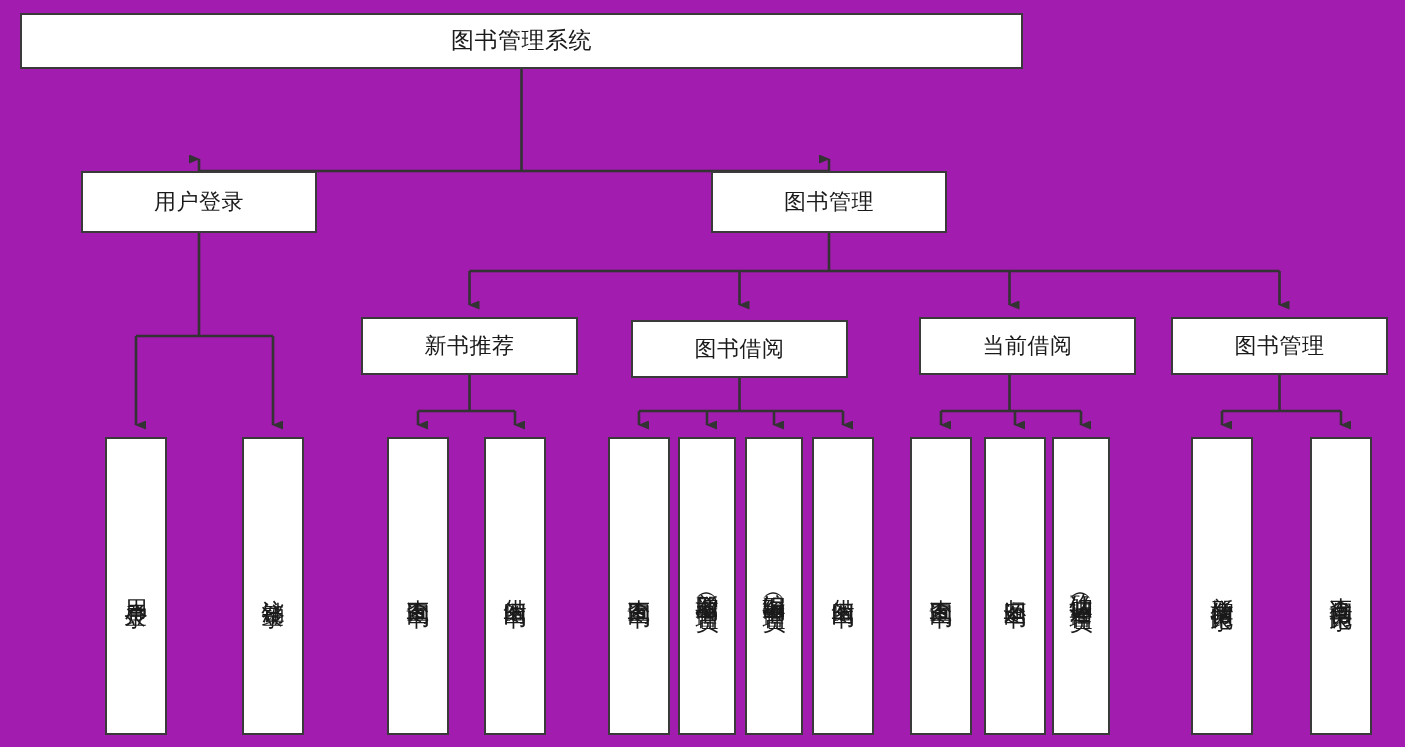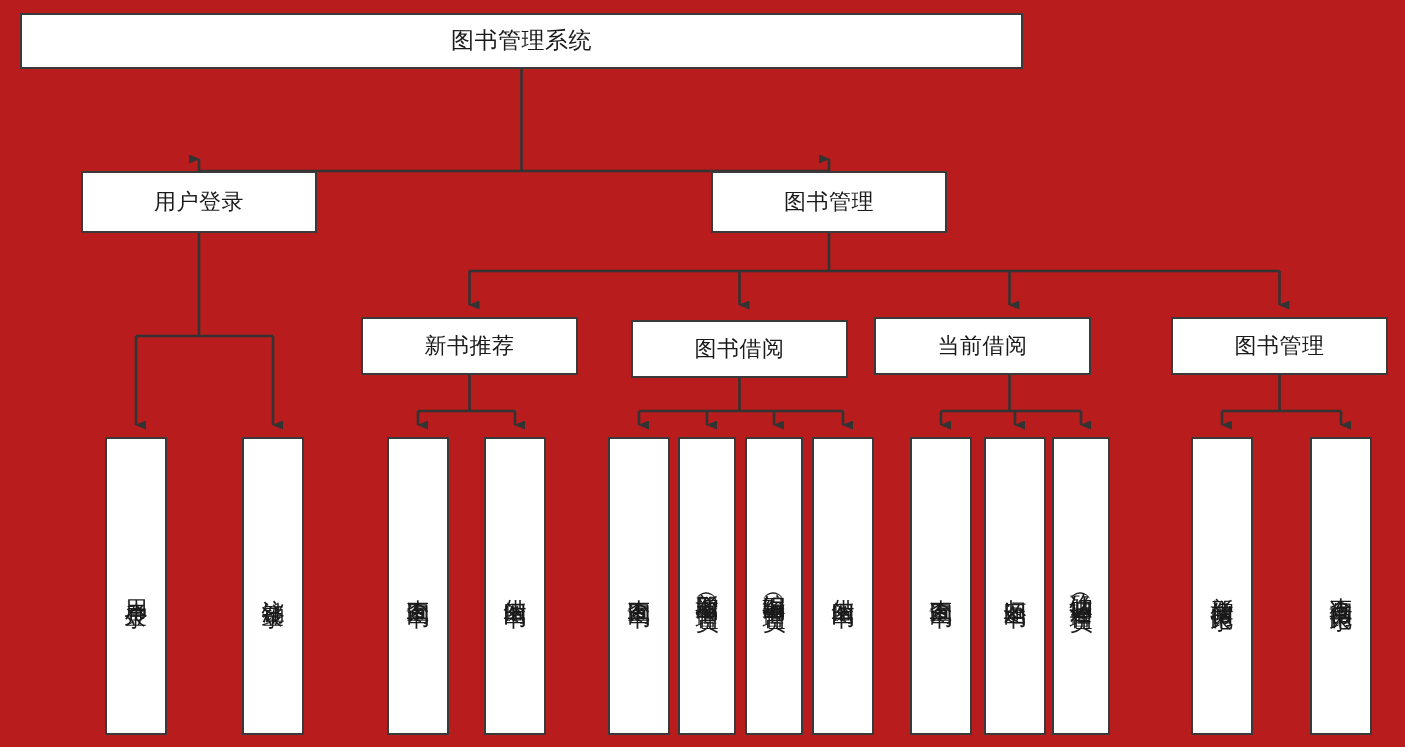--- a/index.html
+++ b/index.html
@@ -8,21 +8,21 @@
     padding: 0;
     background: #ffffff;
   }
   body {
     font-family: "DejaVu Sans", "Liberation Sans", sans-serif;
   }
   #canvas {
     position: relative;
     width: 1405px;
     height: 747px;
-    background: #b91c1c;
+    background: #a21caf;
     overflow: hidden;
   }
   #edges {
     position: absolute;
     left: 0;
     top: 0;
     width: 1405px;
     height: 747px;
     pointer-events: none;
   }
@@ -128,21 +128,21 @@
       </div>
       <div class="node horiz" style="left: 711px; top: 171px; width: 236px; height: 62px;">
         <span class="label">图书管理</span>
       </div>
       <div class="node horiz" style="left: 361px; top: 317px; width: 217px; height: 58px;">
         <span class="label">新书推荐</span>
       </div>
       <div class="node horiz" style="left: 631px; top: 320px; width: 217px; height: 58px;">
         <span class="label">图书借阅</span>
       </div>
-      <div class="node horiz" style="left: 874px; top: 317px; width: 217px; height: 58px;">
+      <div class="node horiz" style="left: 919px; top: 317px; width: 217px; height: 58px;">
         <span class="label">当前借阅</span>
       </div>
       <div class="node horiz" style="left: 1171px; top: 317px; width: 217px; height: 58px;">
         <span class="label">图书管理</span>
       </div>
       <div class="node vert" style="left: 105px; top: 437px; width: 62px; height: 298px;">
         <span class="label">用户登录</span>
       </div>
       <div class="node vert" style="left: 242px; top: 437px; width: 62px; height: 298px;">
         <span class="label">注销登录</span>

